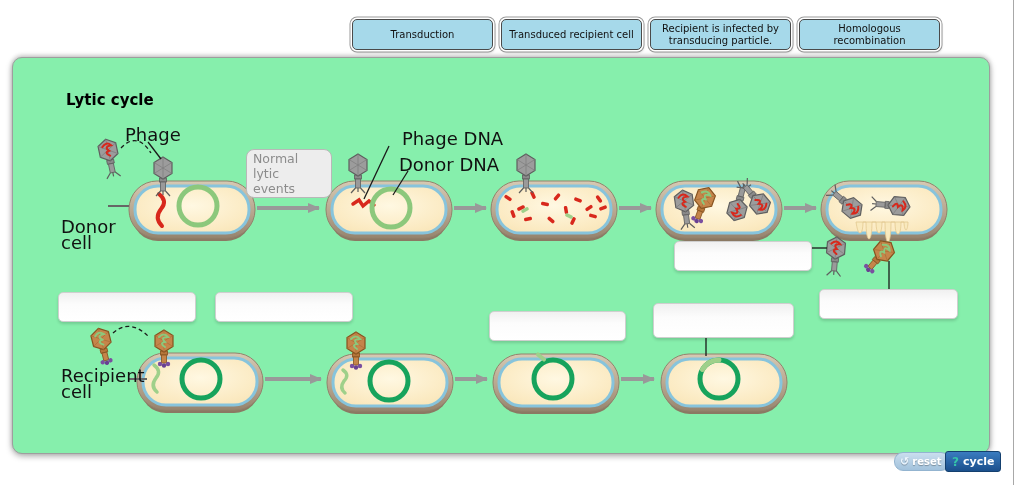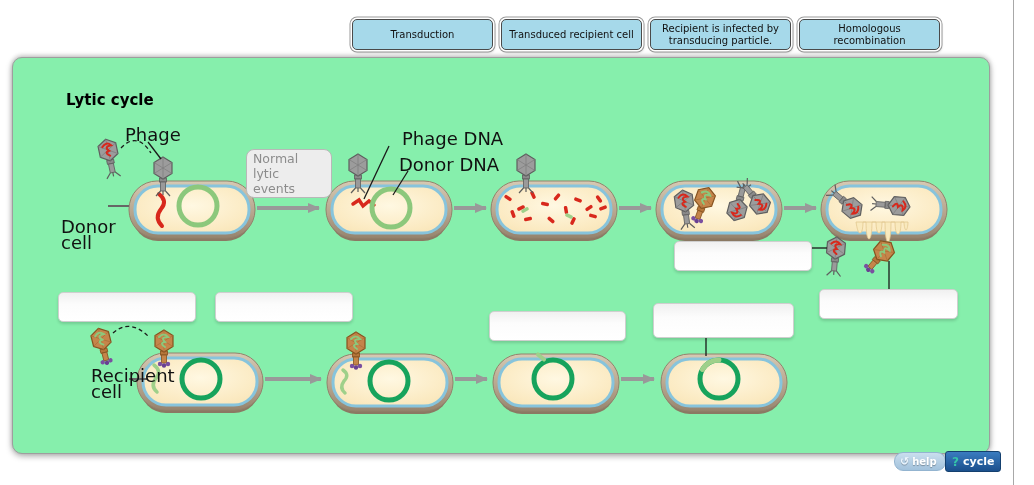--- a/index.html
+++ b/index.html
@@ -18,21 +18,21 @@
   .panel{position:absolute;left:12px;top:57px;width:976px;height:395px;background:#86efac;
     border:1px solid #9e9e9e;border-radius:10px;box-shadow:0 2px 6px rgba(0,0,0,.35),0 -2px 4px rgba(0,0,0,.15);}
   .panel .art{position:absolute;left:0;top:0;}
 
   .ptitle{position:absolute;left:53px;top:33px;font-size:15px;font-weight:bold;color:#000;}
   .dlabel{position:absolute;font-size:18px;color:#111;}
   .lbl-phage{left:112px;top:66px;}
   .lbl-phagedna{left:369px;top:70px;margin-left:20px;}
   .lbl-hostdna{left:386px;top:96px;}
   .lbl-donor{left:48px;top:138px;width:52px;line-height:16px;margin-top:23px;}
-  .lbl-recipient{left:48px;top:310px;width:68px;line-height:16px;margin-left:30px;}
+  .lbl-recipient{left:48px;top:310px;width:68px;line-height:16px;}
   .nle{position:absolute;left:233px;top:91px;width:86px;box-sizing:border-box;
     background:#ededed;border:1px solid #b8b8b8;border-radius:8px;color:#8c8c8c;
     font-size:12.5px;line-height:15px;padding:1px 6px;}
 
   .dz{position:absolute;box-sizing:border-box;border:1px solid #cfcfcf;border-radius:5px;
     background:linear-gradient(180deg,#f0f0f0,#fcfcfc 40%,#ffffff);
     box-shadow:0 2px 3px rgba(0,0,0,.15);}
   .dz1{left:661px;top:183px;width:138px;height:30px;}
   .dz2{left:806px;top:231px;width:139px;height:30px;}
   .dz3{left:45px;top:234px;width:138px;height:30px;}
@@ -225,21 +225,21 @@
     <div class="dz dz1"></div>
     <div class="dz dz2"></div>
     <div class="dz dz3"></div>
     <div class="dz dz4"></div>
     <div class="dz dz5"></div>
     <div class="dz dz6"></div>
   </div>
 
   <div class="btn-reset">
     <span class="ric">↺</span>
-    <span>help</span>
+    <span>reset</span>
   </div>
   <div class="btn-help">
     <span class="qic">?</span>
     <span>cycle</span>
   </div>
 
   <div class="vline"></div>
 </div>
 
 </body></html>

